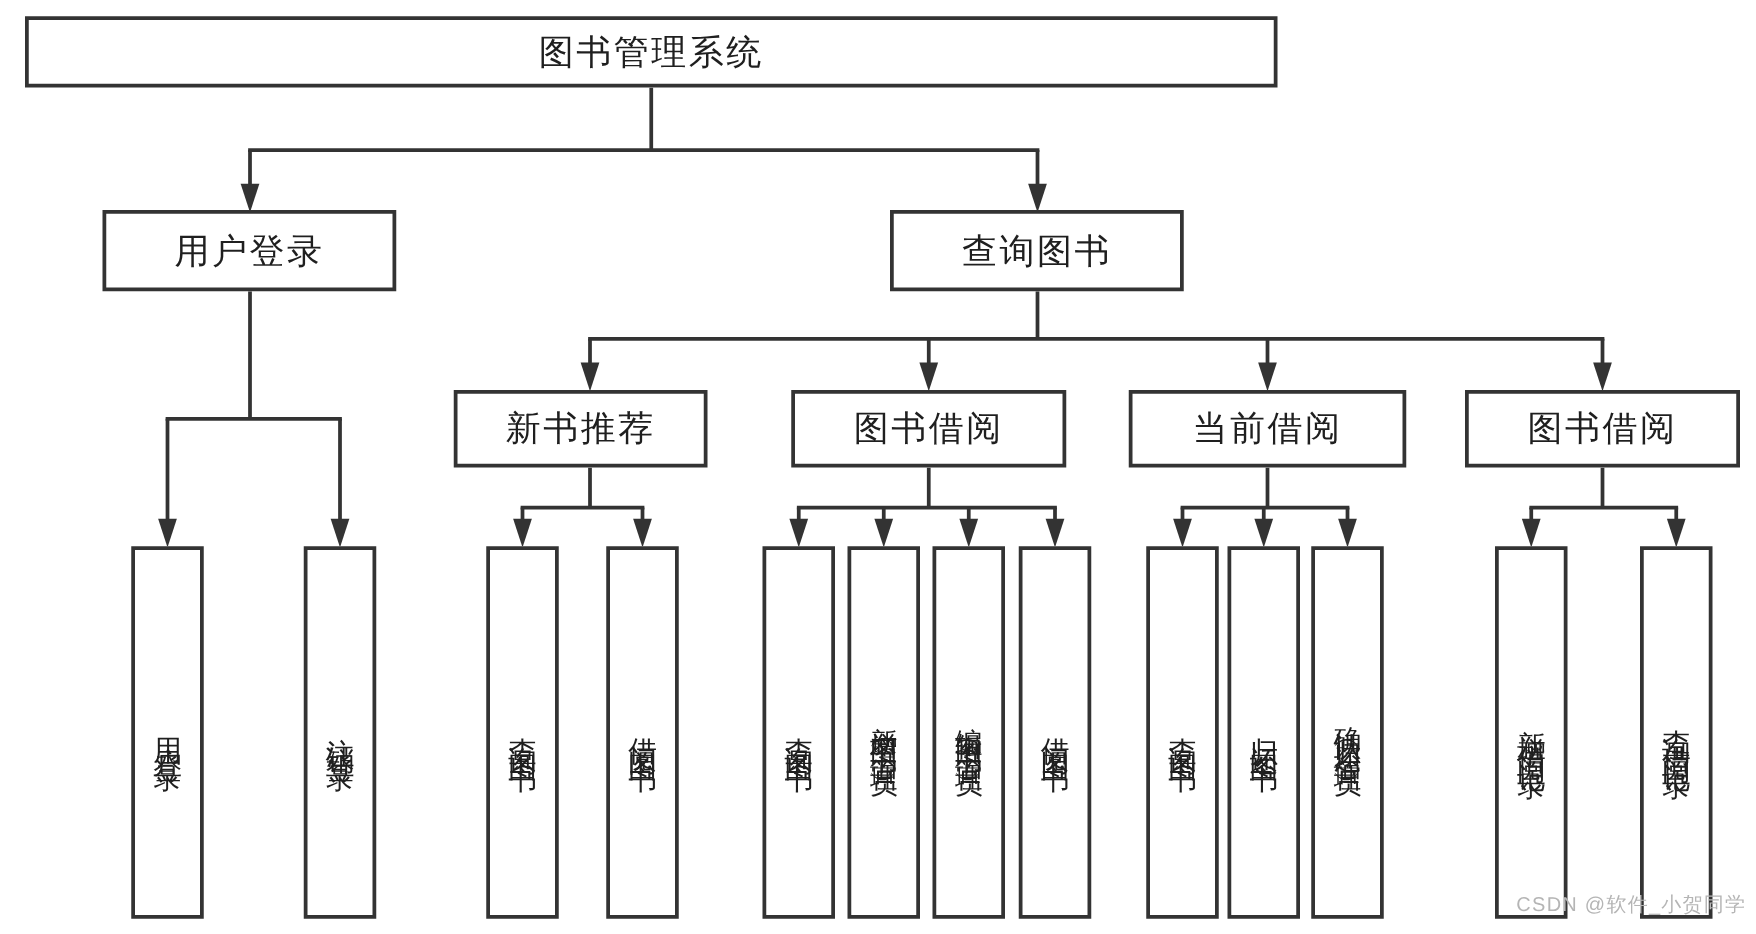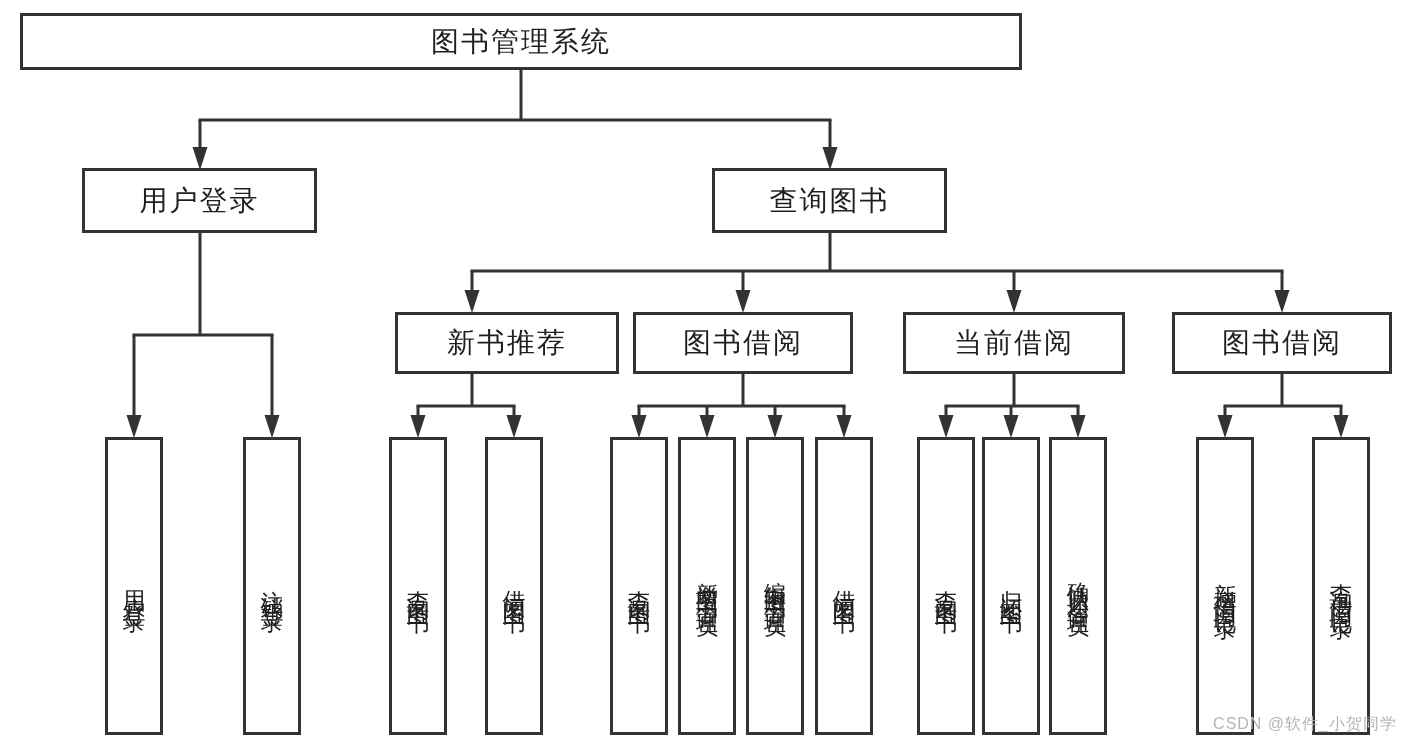--- a/index.html
+++ b/index.html
@@ -140,21 +140,21 @@
     <span>图书管理系统</span>
   </div>
 
   <div class="hbox" style="left:82px; top:168px; width:235px; height:65px;">
     <span>用户登录</span>
   </div>
   <div class="hbox" style="left:712px; top:168px; width:235px; height:65px;">
     <span>查询图书</span>
   </div>
 
-  <div class="hbox" style="left:363px; top:312px; width:224px; height:62px;margin-left:32px;">
+  <div class="hbox" style="left:363px; top:312px; width:203px; height:62px;">
     <span>新书推荐</span>
   </div>
   <div class="hbox" style="left:903px; top:312px; width:222px; height:62px;">
     <span>当前借阅</span>
   </div>
   <div class="hbox" style="left:633px; top:312px; width:220px; height:62px;">
     <span>图书借阅</span>
   </div>
   <div class="hbox" style="left:1172px; top:312px; width:220px; height:62px;">
     <span>图书借阅</span>

